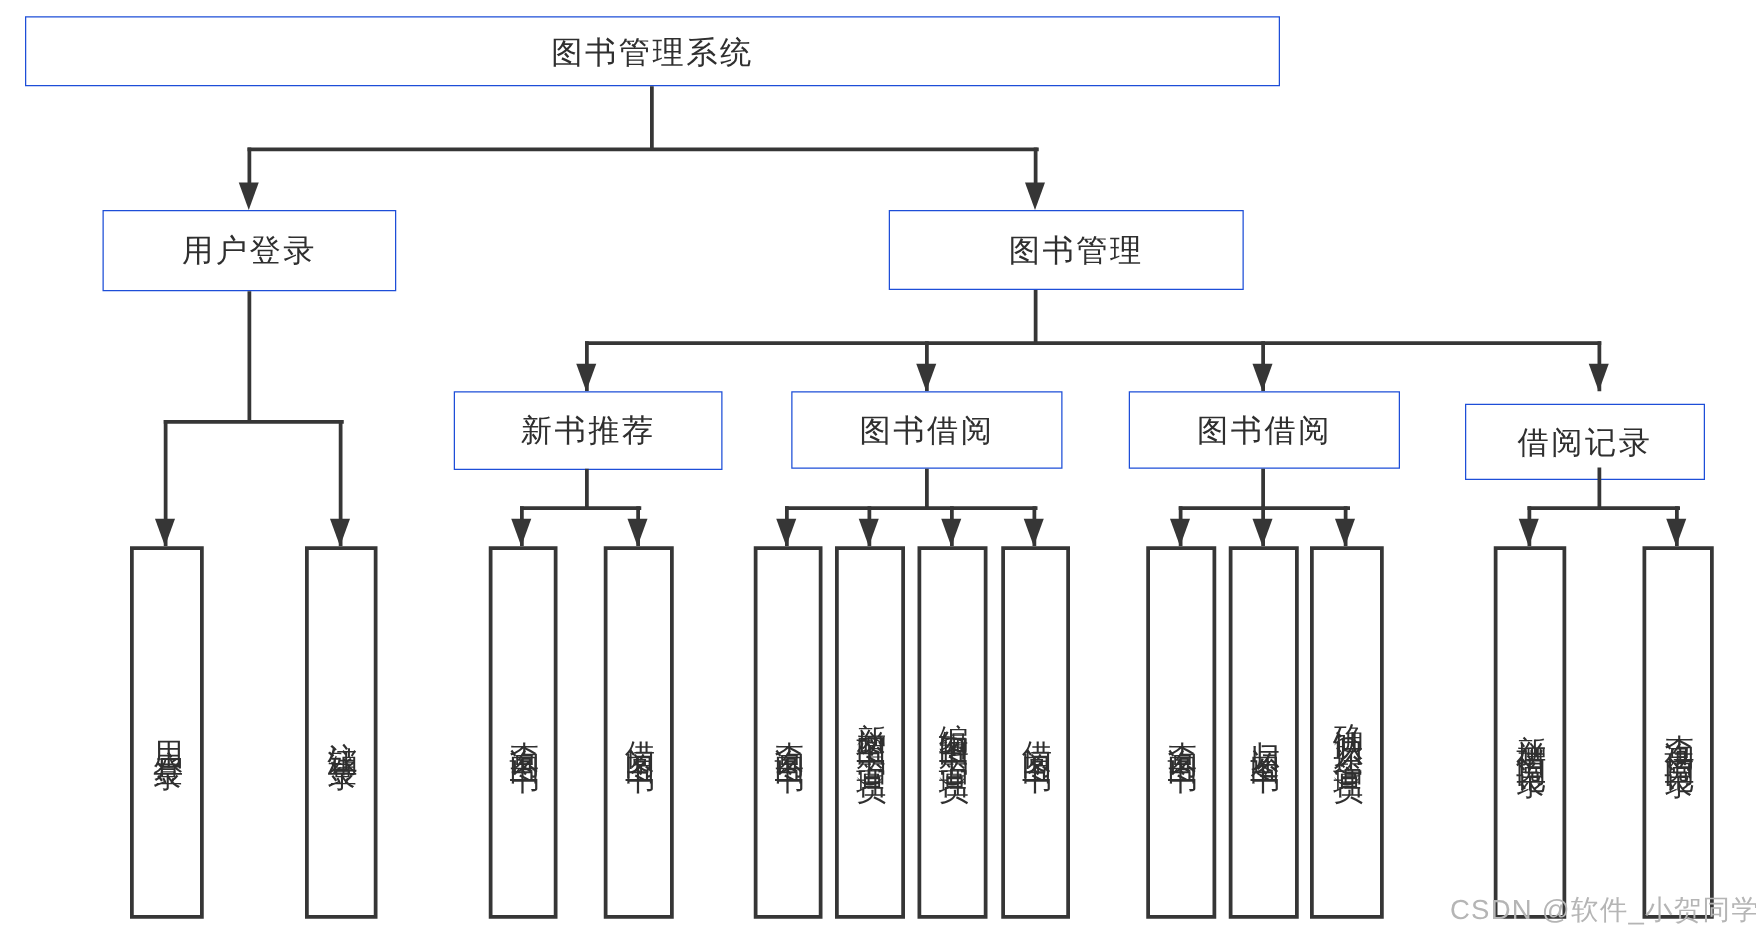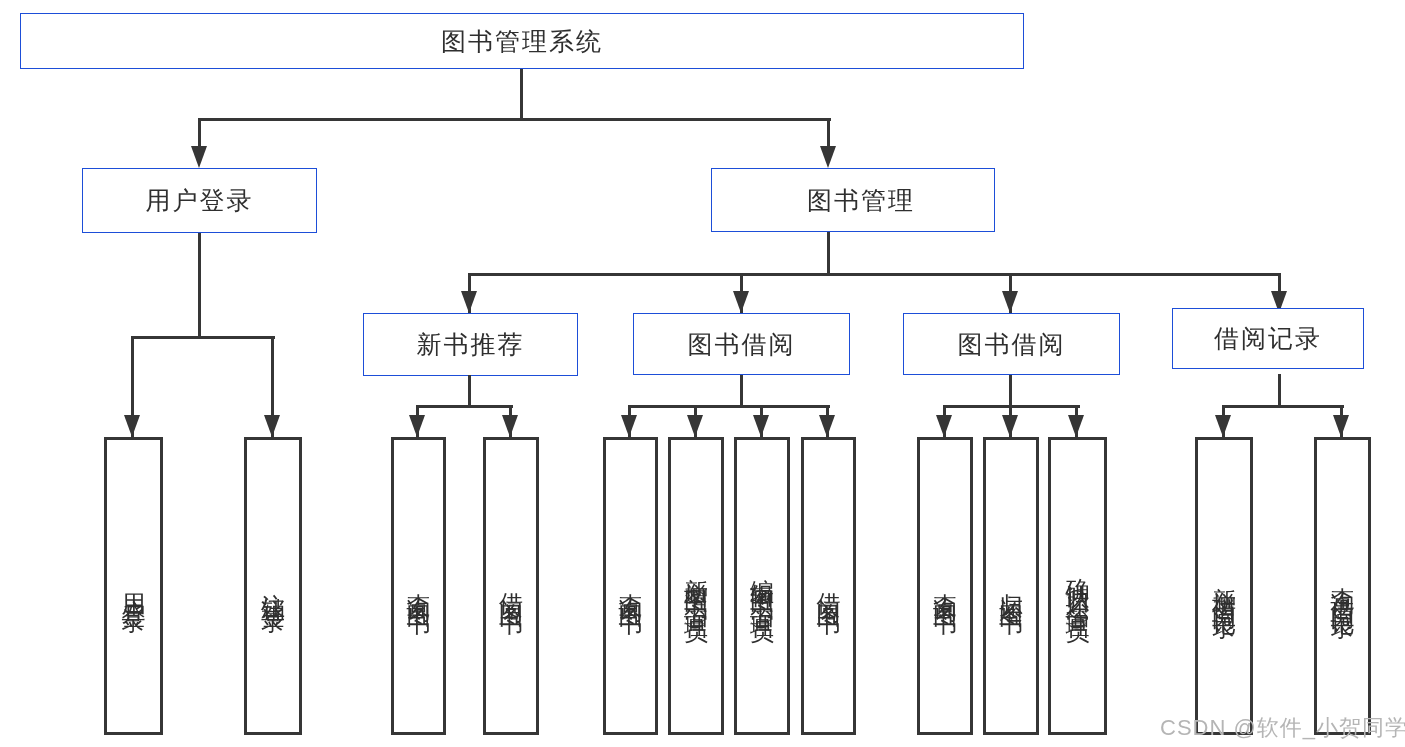--- a/index.html
+++ b/index.html
@@ -116,21 +116,21 @@
 
   <div class="hbox" style="left:363px; top:313px; width:215px; height:63px;justify-content:center;">
     <span>新书推荐</span>
   </div>
   <div class="hbox" style="left:633px; top:313px; width:217px; height:62px;align-items:center;">
     <span>图书借阅</span>
   </div>
   <div class="hbox" style="left:903px; top:313px; width:217px; height:62px;">
     <span>图书借阅</span>
   </div>
-  <div class="hbox" style="left:1172px; top:308px; width:192px; height:61px;">
+  <div class="hbox" style="left:1172px; top:323px; width:192px; height:61px;">
     <span>借阅记录</span>
   </div>
 
   <div class="vl" style="left:468px; top:375px; height:32px;"></div>
   <div class="hl" style="left:416px; top:405px; width:97px;"></div>
   <div class="vl" style="left:416px; top:405px; height:32px;"></div>
   <div class="arw" style="left:409px; top:415px;"></div>
   <div class="vl" style="left:509px; top:405px; height:32px;"></div>
   <div class="arw" style="left:502px; top:415px;"></div>
 

